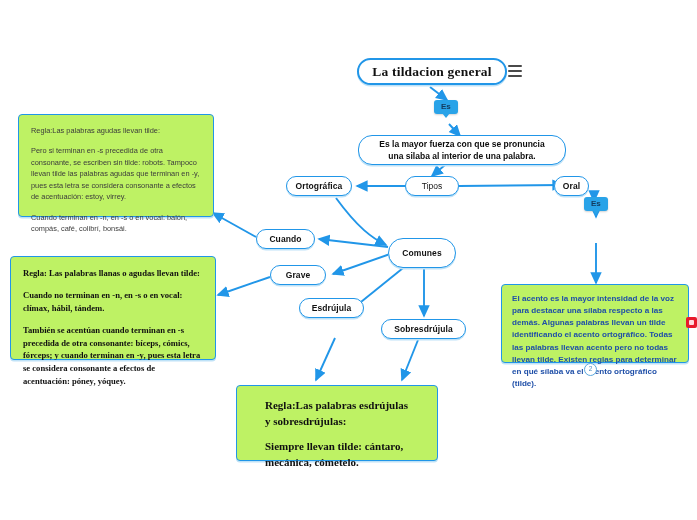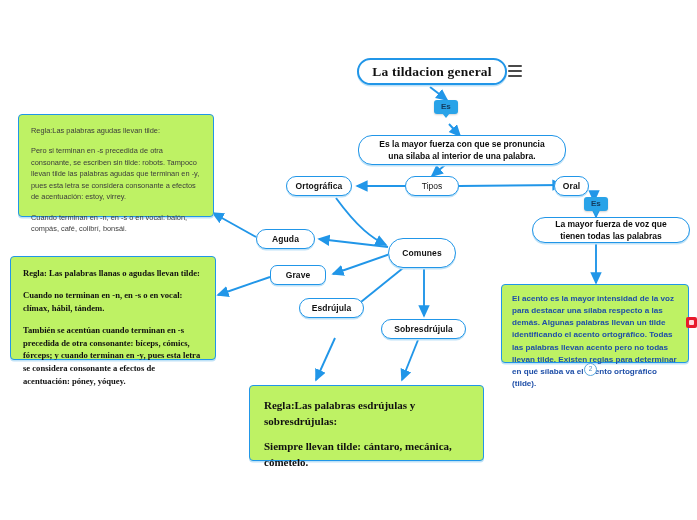--- a/index.html
+++ b/index.html
@@ -261,33 +261,30 @@
   </div>
 
   <div class="node pill node-sm" style="left:532px; top:176px; width:35px; height:20px;margin-left:22px;">
     <span>Oral</span>
   </div>
 
   <div class="badge" style="left:584px; top:197px;">
     <span>Es</span>
   </div>
 
-  <div class="node node-stmt" style="left:532px; top:217px; width:158px; height:26px;">
-    <span>La mayor fuerza de voz que tienen todas las palabras</span>
-  </div>
 
   <div class="node pill node-sm" style="left:388px; top:238px; width:68px; height:30px;">
     <span>Comunes</span>
   </div>
 
   <div class="node pill node-sm" style="left:256px; top:229px; width:59px; height:20px;">
-    <span>Aguda</span>
-  </div>
-
-  <div class="node pill node-sm" style="left:270px; top:265px; width:56px; height:20px;border-radius:7px;">
+    <span>Cuando</span>
+  </div>
+
+  <div class="node pill node-sm" style="left:270px; top:265px; width:56px; height:20px;">
     <span>Grave</span>
   </div>
 
   <div class="node pill node-sm" style="left:299px; top:298px; width:65px; height:20px;">
     <span>Esdrújula</span>
   </div>
 
   <div class="node pill node-sm" style="left:381px; top:319px; width:85px; height:20px;">
     <span>Sobresdrújula</span>
   </div>
@@ -297,21 +294,21 @@
     <p>Pero si terminan en -s precedida de otra consonante, se escriben sin tilde: robots. Tampoco llevan tilde las palabras agudas que terminan en -y, pues esta letra se considera consonante a efectos de acentuación: estoy, virrey.</p>
     <p>Cuando terminan en -n, en -s o en vocal: balón, compás, café, colibrí, bonsái.</p>
   </div>
 
   <div class="note note-serif" style="left:10px; top:256px; width:206px; height:104px;">
     <p>Regla: Las palabras llanas o agudas llevan tilde:</p>
     <p>Cuando no terminan en -n, en -s o en vocal: clímax, hábil, tándem.</p>
     <p>También se acentúan cuando terminan en -s precedida de otra consonante: bíceps, cómics, fórceps; y cuando terminan en -y, pues esta letra se considera consonante a efectos de acentuación: póney, yóquey.</p>
   </div>
 
-  <div class="note note-serif-lg" style="left:249px; top:385px; width:235px; height:76px; padding:12px 14px;">
+  <div class="note note-serif-lg" style="left:236px; top:385px; width:202px; height:76px; padding:12px 28px;">
     <p>Regla:Las palabras esdrújulas  y sobresdrújulas:</p>
     <p>Siempre llevan tilde: cántaro, mecánica, cómetelo.</p>
   </div>
 
   <div class="note note-blue" style="left:501px; top:284px; width:188px; height:79px; padding:8px 10px;">
     <p>El acento es la mayor intensidad de la voz para destacar una sílaba respecto a las demás. Algunas palabras llevan un tilde identificando el acento ortográfico. Todas las palabras llevan acento pero no todas llevan tilde. Existen reglas para determinar en qué sílaba va el acento ortográfico (tilde).</p>
   </div>
   <div class="footnote-marker" style="left:584px; top:363px;">
     <span>2</span>
   </div>

